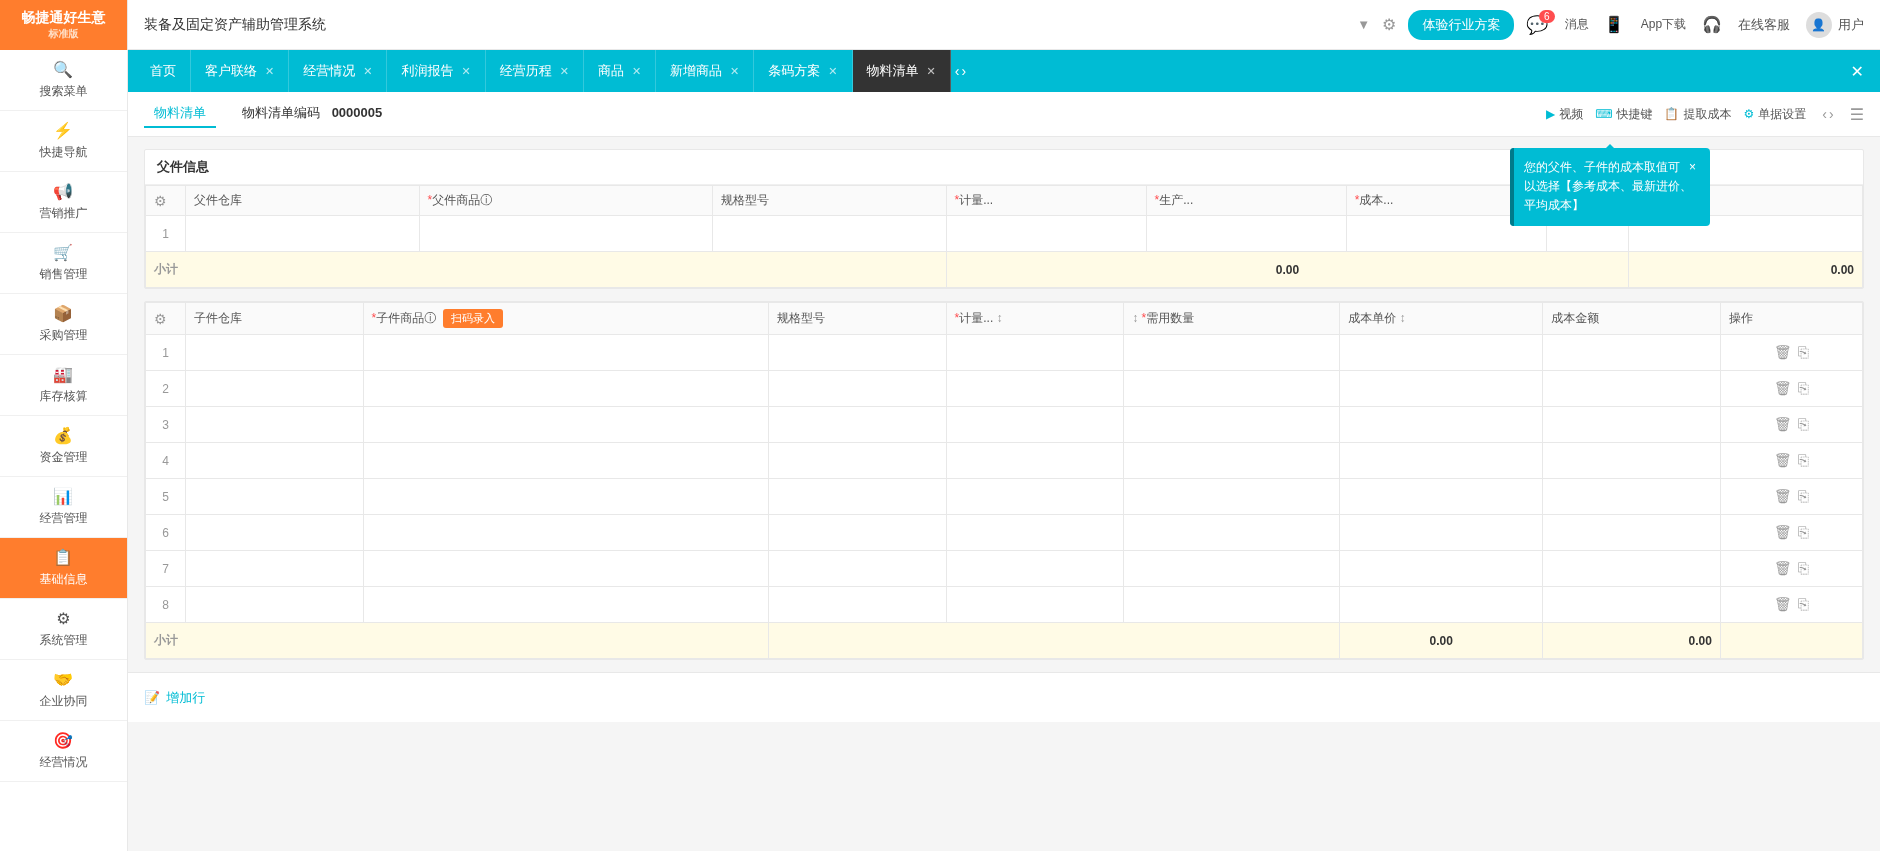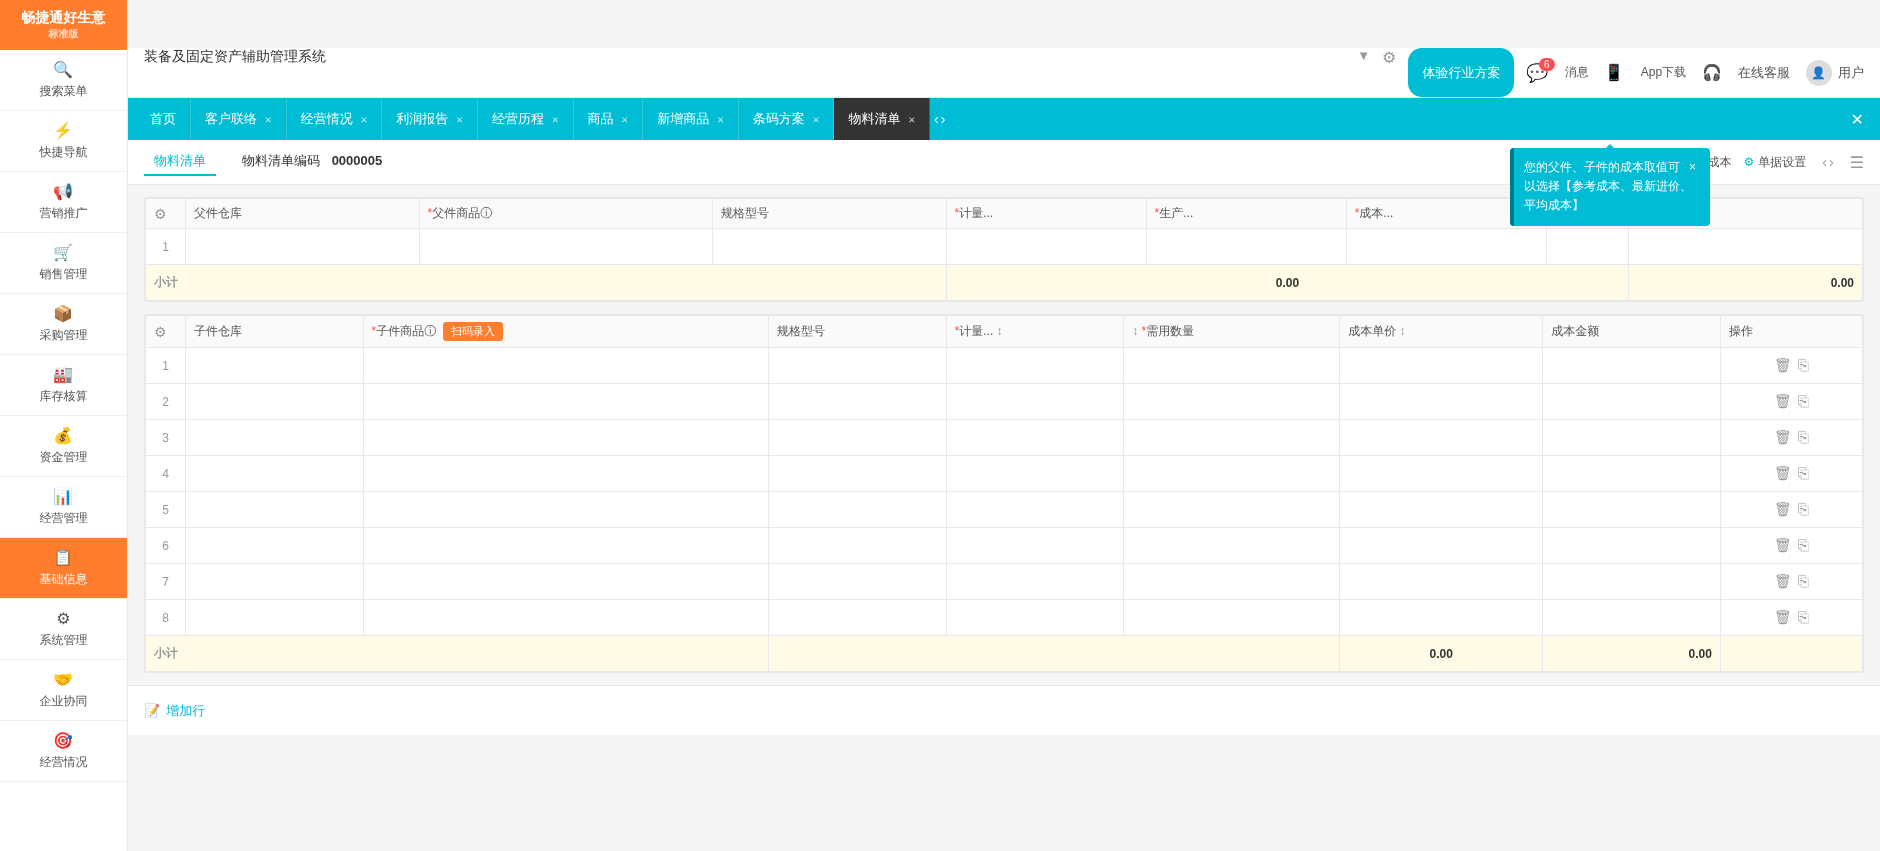--- a/index.html
+++ b/index.html
@@ -48,23 +48,23 @@
       flex-direction: column;
       overflow: hidden;
     }
 
     
     .topbar {
       height: 50px;
       background: #fff;
       border-bottom: 1px solid #e8e8e8;
       display: flex;
+      align-items: center;
       padding: 0 16px;
       gap: 12px;
-      margin-top: 48px;
     }
     .topbar-title { font-size: 14px; color: #333; flex: 1; }
     .topbar-actions { display: flex; align-items: center; gap: 16px; }
     .topbar-btn {
       background: #00bcd4;
       color: #fff;
       border: none;
       padding: 6px 14px;
       border-radius: 14px;
       cursor: pointer;
@@ -100,21 +100,20 @@
       display: flex;
       align-items: center;
       gap: 4px;
       padding: 0 14px;
       height: 100%;
       color: #fff;
       cursor: pointer;
       font-size: 13px;
       white-space: nowrap;
       border-right: 1px solid rgba(255,255,255,0.2);
-      font-family: Liberation Mono, monospace;
     }
     .nav-tab.active { background: #333; color: #fff; }
     .nav-tab .close { margin-left: 4px; opacity: 0.7; font-size: 11px; }
     .nav-close-btn { color: #fff; margin-left: auto; padding: 0 8px; cursor: pointer; font-size: 16px; }
 
     
     .content-area {
       flex: 1;
       background: #f5f5f5;
       overflow-y: auto;
@@ -398,20 +397,21 @@
         </div>
         <div class="nav-arrows" style="color:#999;">
           <span class="nav-arrow" style="color:#999;">‹</span>
           <span class="nav-arrow" style="color:#999;">›</span>
         </div>
         <span style="color:#999;cursor:pointer;font-size:16px;">☰</span>
       </div>
     </div>
 
     <div class="section" style="position:relative;">
+      <div class="section-title">父件信息</div>
       <table class="data-table">
         <thead>
           <tr>
             <th><span class="gear-icon">⚙</span></th>
             <th>父件仓库</th>
             <th><span class="req">*</span>父件商品ⓘ</th>
             <th>规格型号</th>
             <th><span class="req">*</span>计量...</th>
             <th><span class="req">*</span>生产...</th>
             <th><span class="req">*</span>成本...</th>

